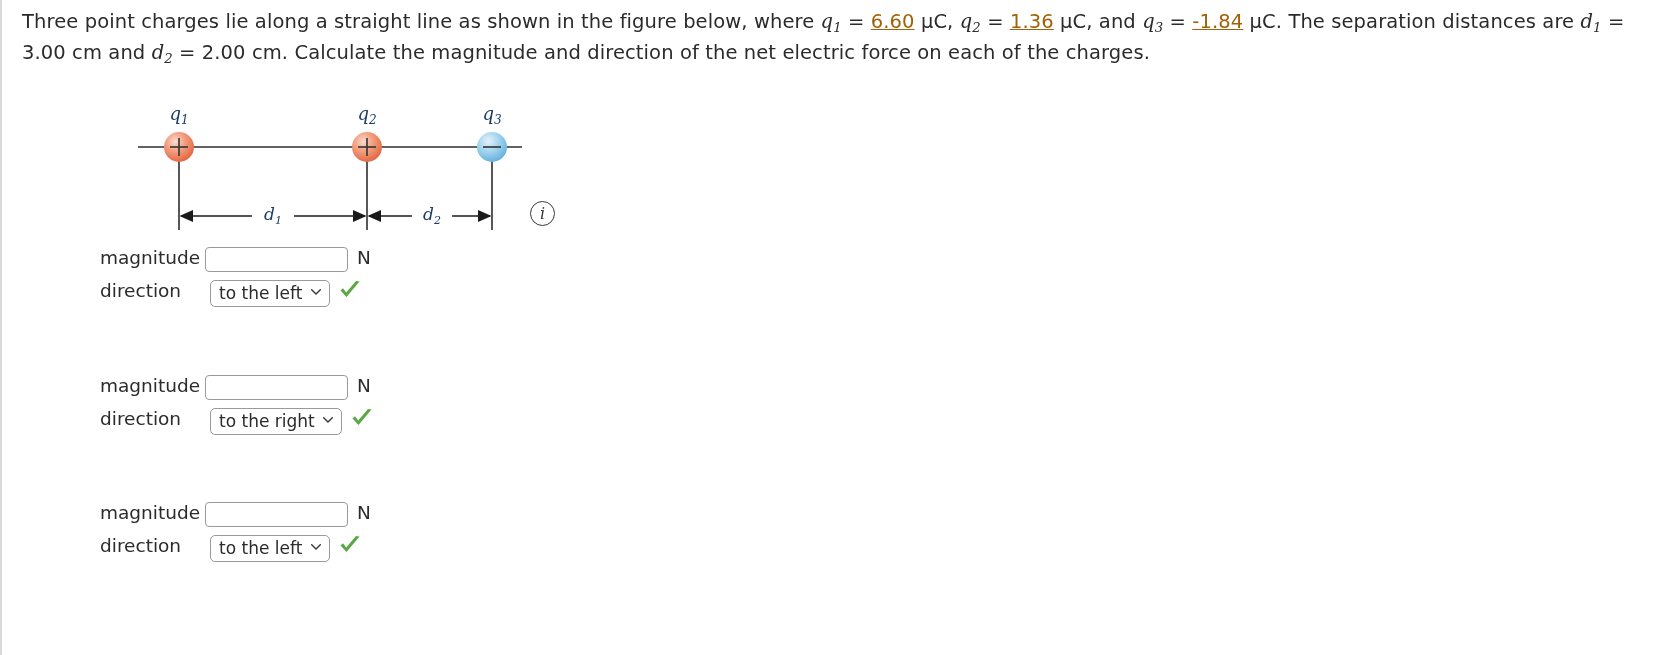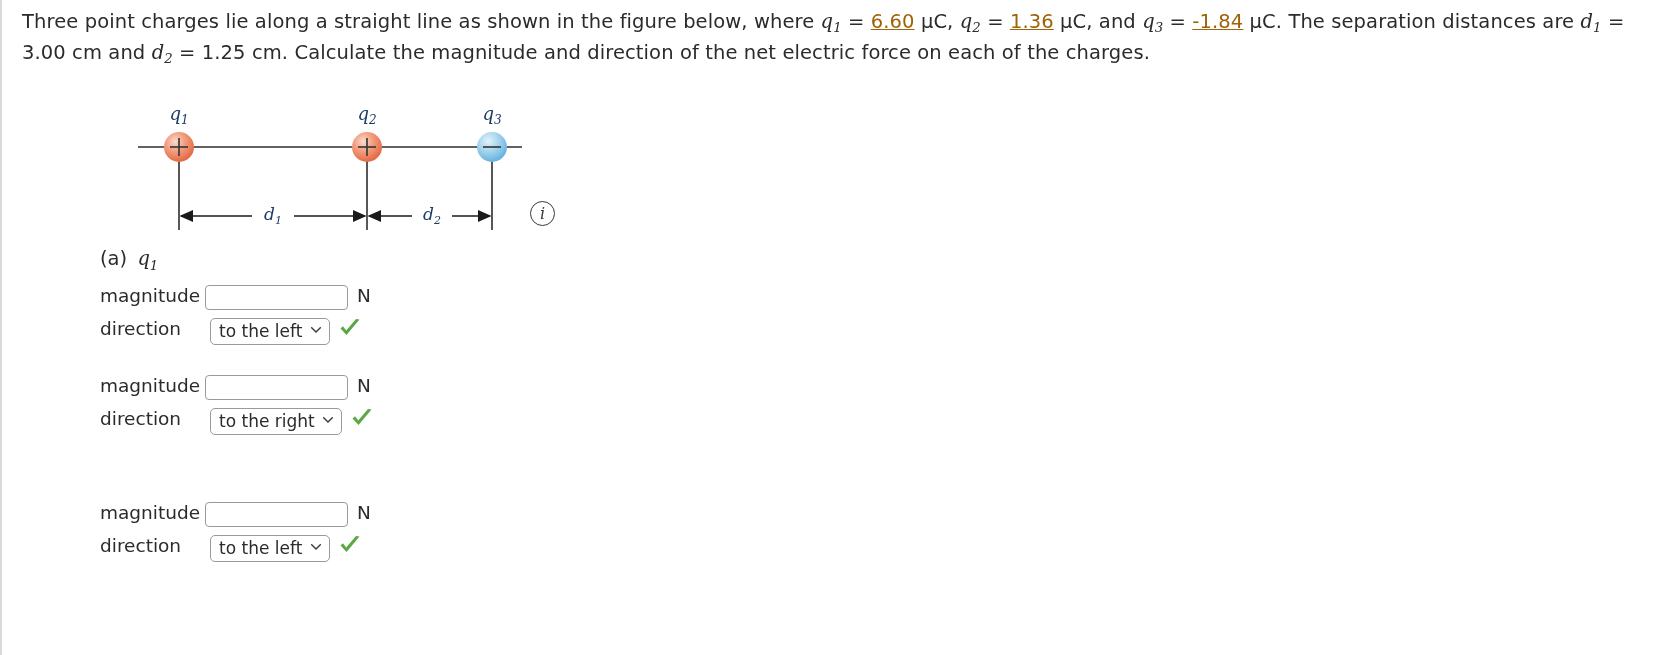--- a/index.html
+++ b/index.html
@@ -177,21 +177,21 @@
     flex: 0 0 auto;
   }
 </style>
 </head>
 <body>
 
 <div class="page">
 
   <div class="statement">
     <span>Three point charges lie along a straight line as shown in the figure below, where </span><span class="var">q</span><sub>1</sub><span> = </span><span class="num">6.60</span><span> µC, </span><span class="var">q</span><sub>2</sub><span> = </span><span class="num">1.36</span><span> µC, and </span><span class="var">q</span><sub>3</sub><span> = </span><span class="num">-1.84</span><span> µC. The separation distances are</span>
-    <span class="var">d</span><sub>1</sub><span> = 3.00 cm and </span><span class="var">d</span><sub>2</sub><span> = 1.25 cm. Calculate the magnitude and direction of the net electric force on each of the charges.</span>
+    <span class="var">d</span><sub>1</sub><span> = 3.00 cm and </span><span class="var">d</span><sub>2</sub><span> = 2.00 cm. Calculate the magnitude and direction of the net electric force on each of the charges.</span>
   </div>
 
   <div class="figure">
     <svg class="fig-svg" width="430" height="145" viewBox="0 0 430 145">
       <defs>
         <radialGradient id="posGrad" cx="38%" cy="32%" r="72%">
           <stop offset="0%" stop-color="#fbdccd"></stop>
           <stop offset="42%" stop-color="#f3a183"></stop>
           <stop offset="100%" stop-color="#e2643e"></stop>
         </radialGradient>
@@ -250,23 +250,20 @@
       <rect x="290" y="106" width="40" height="24" fill="#ffffff"></rect>
       <text x="310" y="122" text-anchor="middle" font-family="DejaVu Serif, Liberation Serif, serif" font-style="italic" font-size="17" fill="#1c3c66">
         <tspan>d</tspan><tspan font-size="11" dy="4">2</tspan>
       </text>
     </svg>
   </div>
 
   <div class="info-icon">i</div>
 
   <div class="part part-a">
-    <div class="part-title">
-      <span>(a) </span><span class="var">q</span><sub>1</sub>
-    </div>
     <div class="field-row">
       <span class="field-label">magnitude</span>
       <input class="answer-input" type="text" value="" style="">
       <span class="unit">N</span>
     </div>
     <div class="field-row direction-row">
       <span class="field-label">direction</span>
       <span class="select-wrap">
         <select class="direction-select">
           <option>to the left</option>

